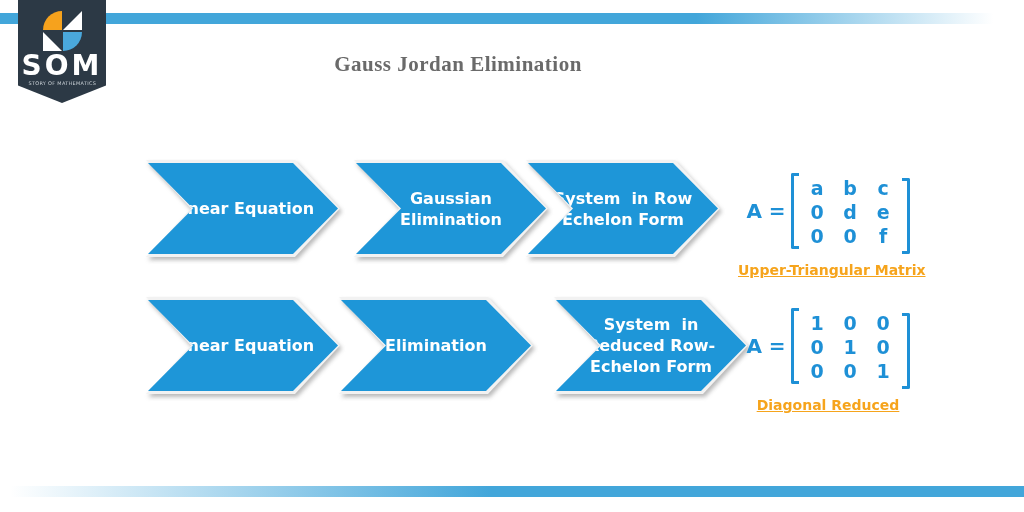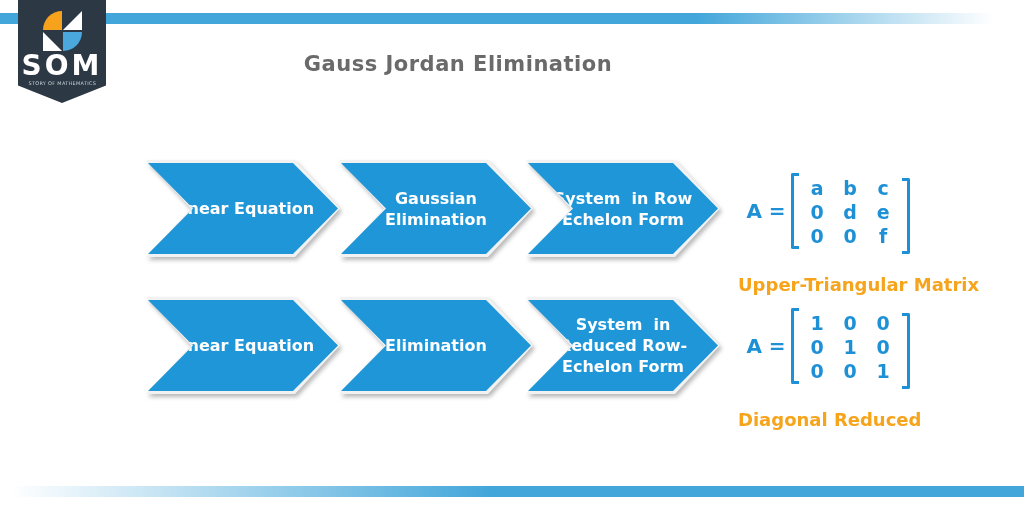--- a/index.html
+++ b/index.html
@@ -42,21 +42,21 @@
   }
   .logo-tagline {
     color:#cdd4d9; font-size:6px; letter-spacing:0.4px; margin-top:1px;
     transform:scale(0.82); white-space:nowrap;
   }
 
   
   .title {
     position:absolute; left:0; top:52px; width:916px;
     text-align:center; font-size:21px; font-weight:bold;
-    color:#6a6a6a; letter-spacing:0.5px;
+    color:#6a6a6a; letter-spacing:0.5px;font-family:Liberation Serif, serif;
   }
 
   
   .chev {
     position:absolute; width:190px; height:91px;
     filter:drop-shadow(2px 3px 2px rgba(100,100,100,0.45));
   }
   .chev-border {
     position:absolute; left:-2px; top:-3px; right:-2px; bottom:-3px;
     background:#f2f2f2;
@@ -66,47 +66,47 @@
     position:absolute; inset:0;
     background:#1e96d8;
     clip-path:polygon(0 0,calc(100% - 45px) 0,100% 50%,calc(100% - 45px) 100%,0 100%,45px 50%);
     display:flex; flex-direction:column; align-items:center; justify-content:center;
     color:#ffffff; font-size:16px; font-weight:bold; line-height:21px;
     text-align:center;
   }
   .chev-body .line { white-space:pre; }
 
   .r1a1 { left:148px; top:163px; }
-  .r1a2 { left:341px; top:163px; }
+  .r1a2 { left:356px; top:163px; }
   .r1a3 { left:528px; top:163px; }
   .r2a1 { left:148px; top:300px; }
   .r2a2 { left:341px; top:300px; }
-  .r2a3 { left:528px; top:300px; }
+  .r2a3 { left:556px; top:300px; }
 
   
   .matrix-block { position:absolute; left:738px; width:180px; }
   .mb1 { top:168px; }
   .mb2 { top:303px; }
   .matrix-row-top { display:flex; align-items:center; justify-content:center; }
   .matrix-prefix {
     color:#1e90d6; font-size:20px; font-weight:bold; margin-right:5px; white-space:pre;
   }
   .bracket { width:8px; height:76px; border:3px solid #1e90d6; }
   .bracket.left  { border-right:none; border-radius:2px 0 0 2px; }
   .bracket.right { border-left:none;  border-radius:0 2px 2px 0; margin-top:10px; }
   .cells {
     display:grid; grid-template-columns:repeat(3,33px); grid-auto-rows:24px;
     align-items:center; margin:0 2px; padding-top:2px;
   }
   .cells span {
     color:#1e90d6; font-size:19px; font-weight:bold; text-align:center; line-height:24px;
   }
   .matrix-caption {
-    margin-top:20px; text-align:center;
-    color:#f6a41c; font-size:18px; font-weight:bold; white-space:nowrap;
+    margin-top:8px; text-align:center;
+    color:#f6a41c; font-size:14px; font-weight:bold; white-space:nowrap;text-decoration:underline;
   }
 </style>
 </head>
 <body>
 
 <div class="top-bar"></div>
 <div class="bottom-bar"></div>
 
 <div class="logo">
   <div class="pinwheel">

